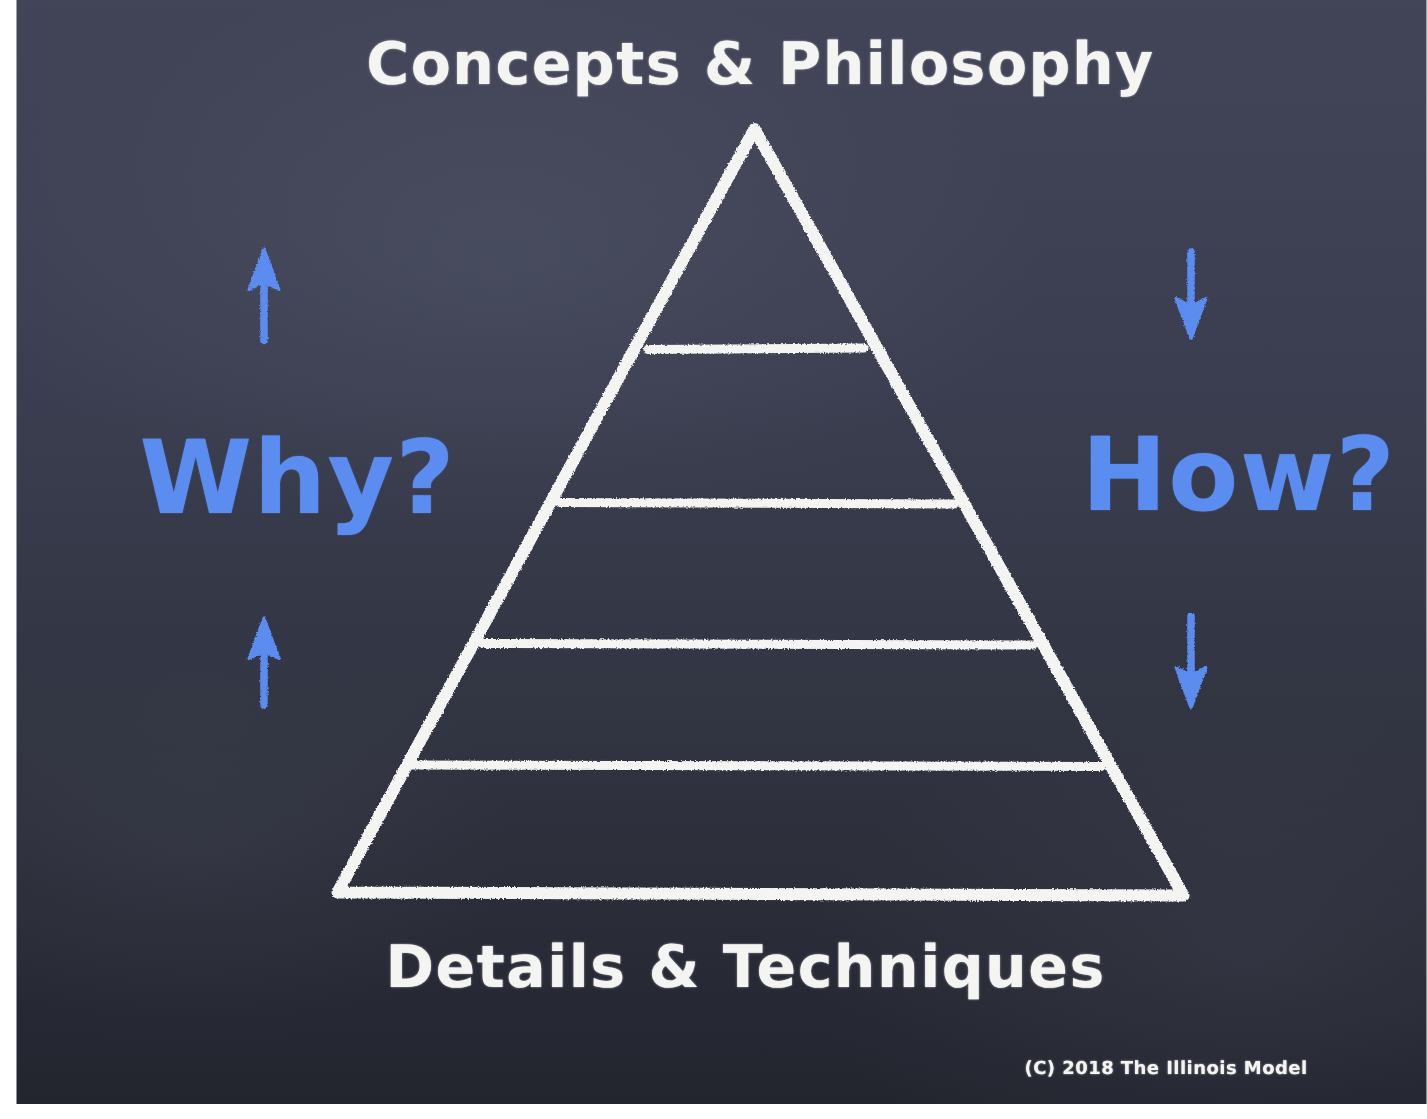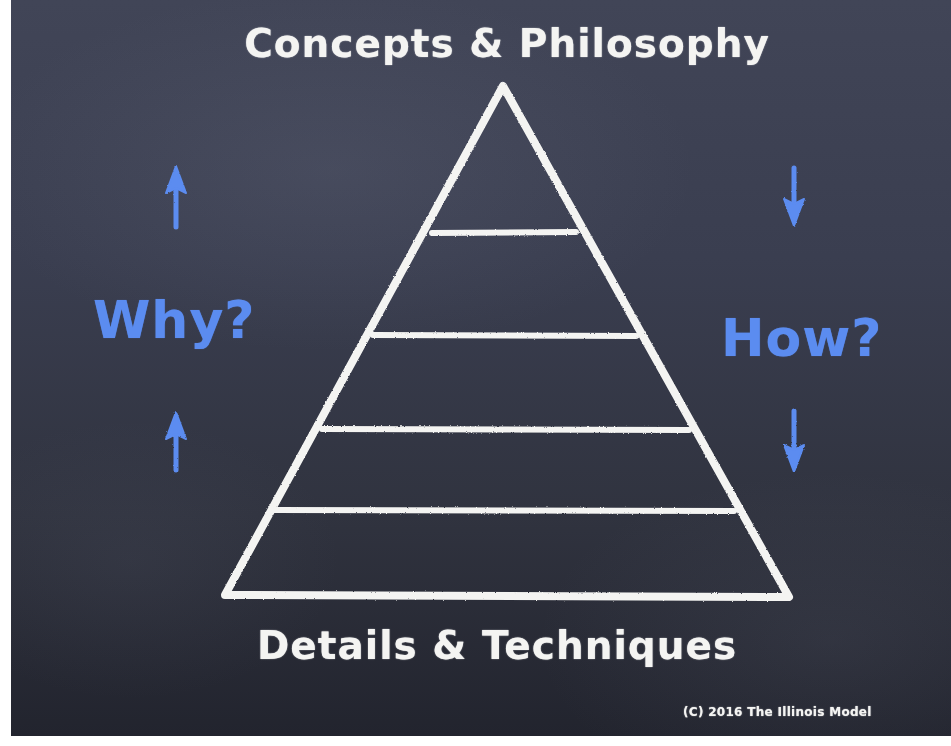--- a/index.html
+++ b/index.html
@@ -34,25 +34,25 @@
       left: 246px; top: 620px; width: 490px; text-align: left;
       font-size: 39px; line-height: 52px;
     }
     .copyright {
       left: 672px; top: 704px; font-size: 12px; line-height: 16px; letter-spacing: 0.3px;
       font-weight: bold;
     }
     .blue-text {
       position: absolute; color: #5b8cf0; white-space: nowrap;
       font-family: "DejaVu Sans", sans-serif; font-weight: bold;
-      font-size: 52px; line-height: 60px; letter-spacing: 1px;
+      font-size: 68px; line-height: 60px; letter-spacing: 1px;
       text-shadow: 0 0 1px rgba(91,140,240,0.7);
     }
     .why { left: 82px; top: 290px; }
-    .how { left: 710px; top: 308px; }
+    .how { left: 710px; top: 288px; }
     svg.overlay { position: absolute; left: 0; top: 0; }
   </style>
 </head>
 <body>
 
 <div class="board">
   <div class="edge-strip"></div>
 
   <div class="chalk-text title-top">Concepts &amp; Philosophy</div>
 
@@ -94,14 +94,14 @@
         <path d="M783 472 L793 445 L783 450 L773 445 Z" stroke-width="2"></path>
       </g>
     </g>
   </svg>
 
   <div class="blue-text why">Why?</div>
   <div class="blue-text how">How?</div>
 
   <div class="chalk-text title-bottom">Details &amp; Techniques</div>
 
-  <div class="chalk-text copyright">(C) 2016 The Illinois Model</div>
+  <div class="chalk-text copyright">(C) 2018 The Illinois Model</div>
 </div>
 
 </body></html>

